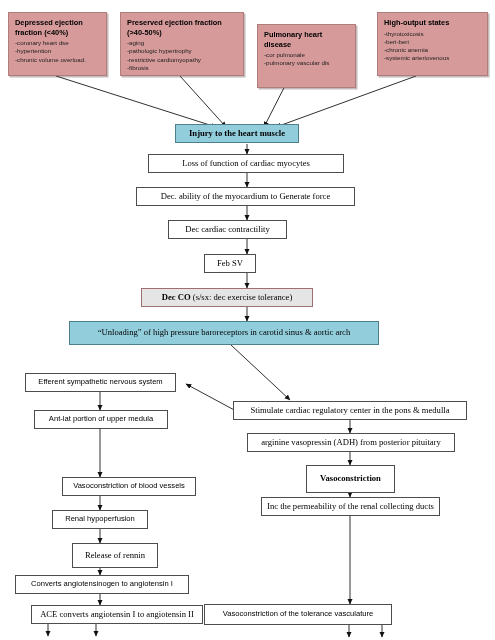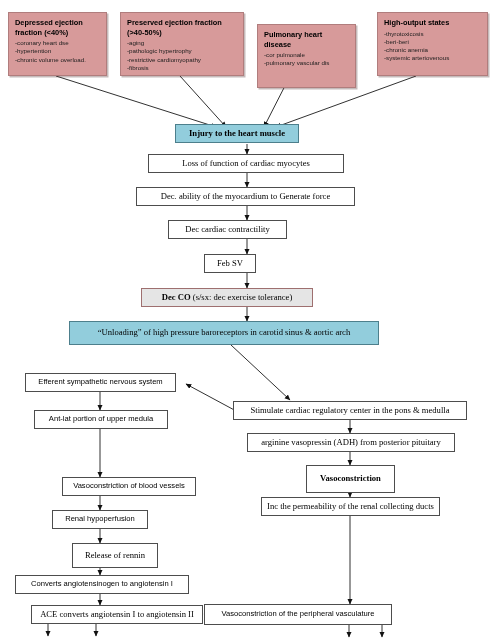--- a/index.html
+++ b/index.html
@@ -235,16 +235,16 @@
 
   <div class="node serif" style="left:306px; top:465px; width:89px; height:28px;font-weight:bold;">
     <span class="inner">Vasoconstriction</span>
   </div>
 
   <div class="node serif" style="left:261px; top:497px; width:179px; height:19px;">
     <span class="inner">Inc the permeability of the renal collecting ducts</span>
   </div>
 
   <div class="node sans" style="left:204px; top:604px; width:188px; height:21px;">
-    <span class="inner">Vasoconstriction of the peripheral vasculature</span>
+    <span class="inner">Vasoconstriction of the tolerance vasculature</span>
   </div>
 
 </div>
 
 </body></html>

